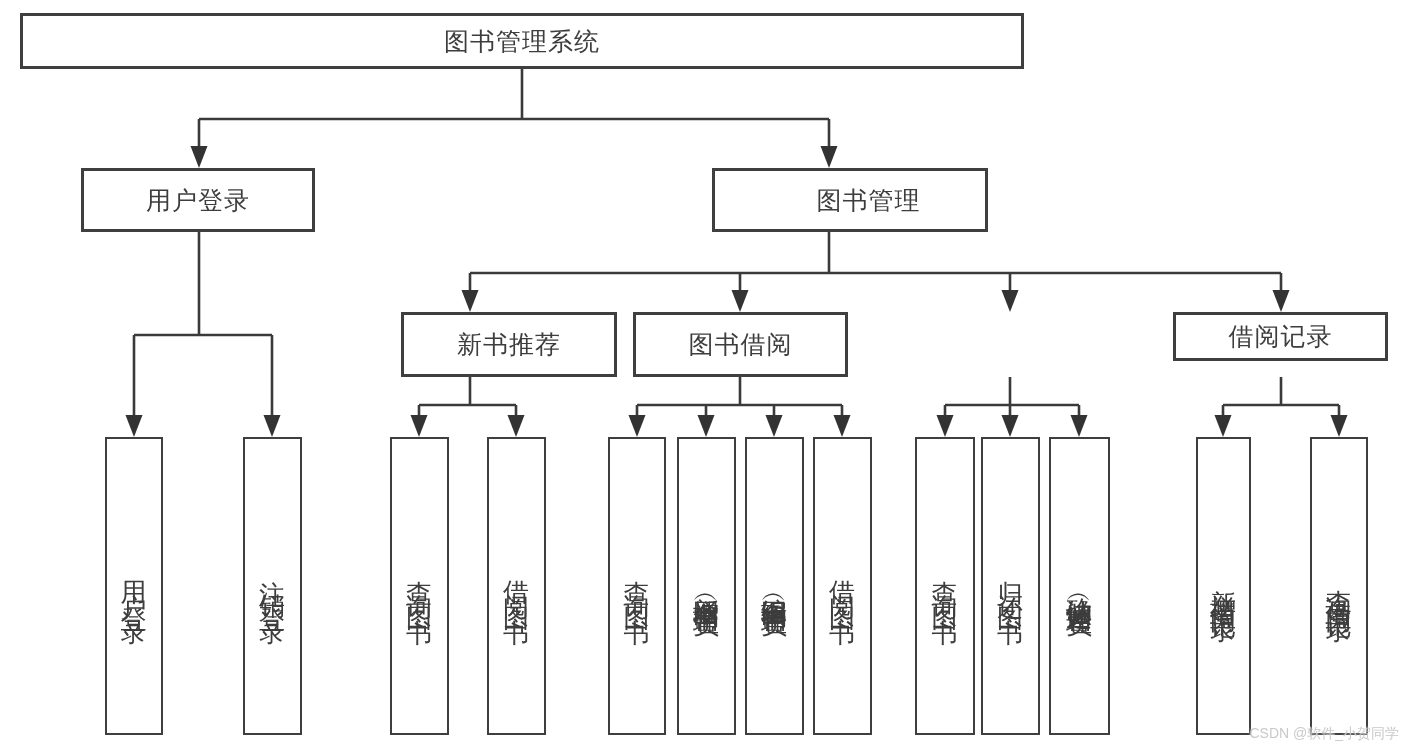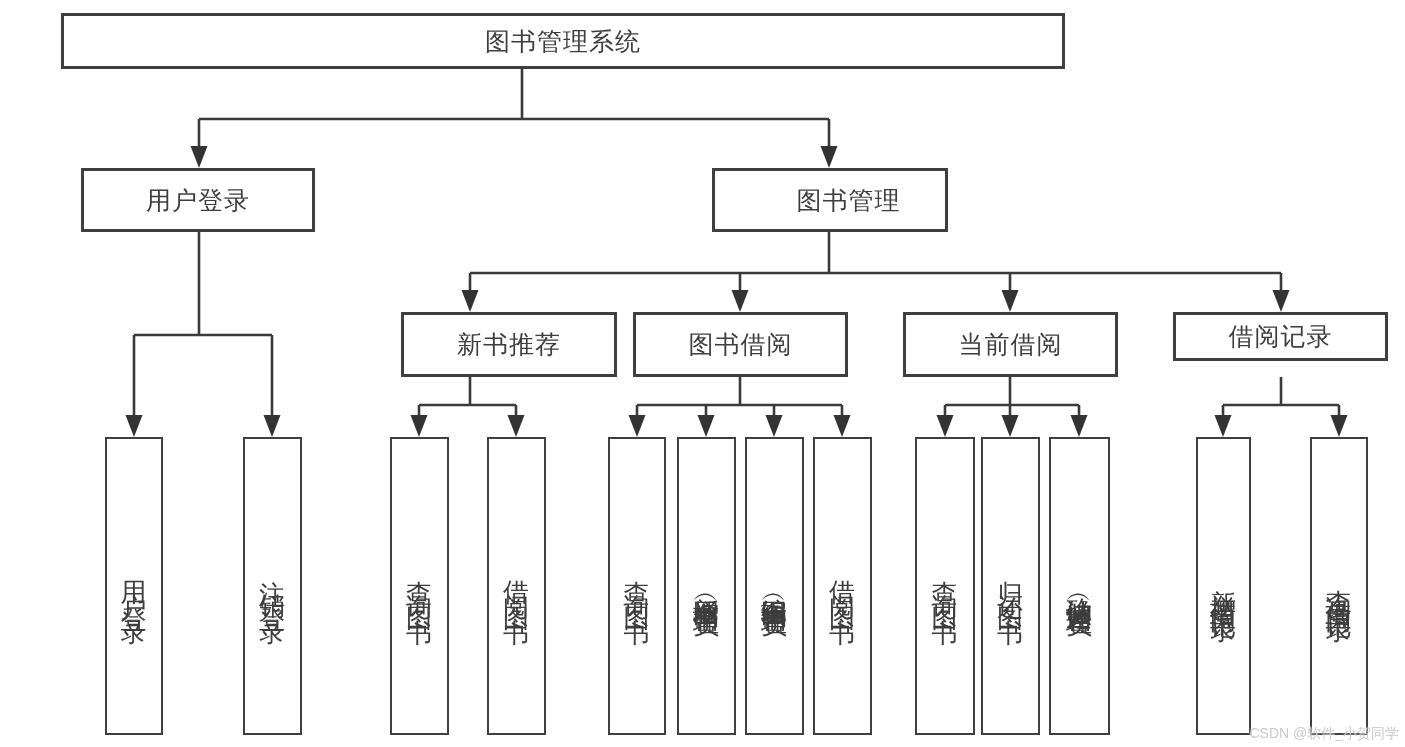--- a/index.html
+++ b/index.html
@@ -101,39 +101,36 @@
       <polygon points="765.5,415 782.5,415 774,437"></polygon>
       <polygon points="833.5,415 850.5,415 842,437"></polygon>
       <polygon points="936.5,415 953.5,415 945,437"></polygon>
       <polygon points="1001.5,415 1018.5,415 1010,437"></polygon>
       <polygon points="1070.5,415 1087.5,415 1079,437"></polygon>
       <polygon points="1214.5,415 1231.5,415 1223,437"></polygon>
       <polygon points="1330.5,415 1347.5,415 1339,437"></polygon>
     </g>
   </svg>
 
-  <div class="node h-label" style="left:20px; top:13px; width:1004px; height:56px;margin-left:41px;">
+  <div class="node h-label" style="left:20px; top:13px; width:1004px; height:56px;">
     <span>图书管理系统</span>
   </div>
 
   <div class="node h-label" style="left:81px; top:168px; width:234px; height:64px;">
     <span>用户登录</span>
   </div>
-  <div class="node h-label" style="left:712px; top:168px; width:236px; height:64px;padding-left:37px;">
+  <div class="node h-label" style="left:712px; top:168px; width:276px; height:64px;padding-left:37px;">
     <span>图书管理</span>
   </div>
 
   <div class="node h-label" style="left:362px; top:312px; width:216px; height:65px;margin-left:39px;">
     <span>新书推荐</span>
   </div>
   <div class="node h-label" style="left:633px; top:312px; width:215px; height:65px;">
     <span>图书借阅</span>
-  </div>
-  <div class="node h-label" style="left:903px; top:312px; width:215px; height:65px;">
-    <span>当前借阅</span>
   </div>
   <div class="node h-label" style="left:1173px; top:312px; width:215px; height:49px;">
     <span>借阅记录</span>
   </div>
 
   <div class="node leaf" style="left:105px; top:437px; width:58px; height:298px;">
     <span class="ls-wide">用户登录</span>
   </div>
   <div class="node leaf" style="left:243px; top:437px; width:59px; height:298px;">
     <span class="ls-wide">注销登录</span>

